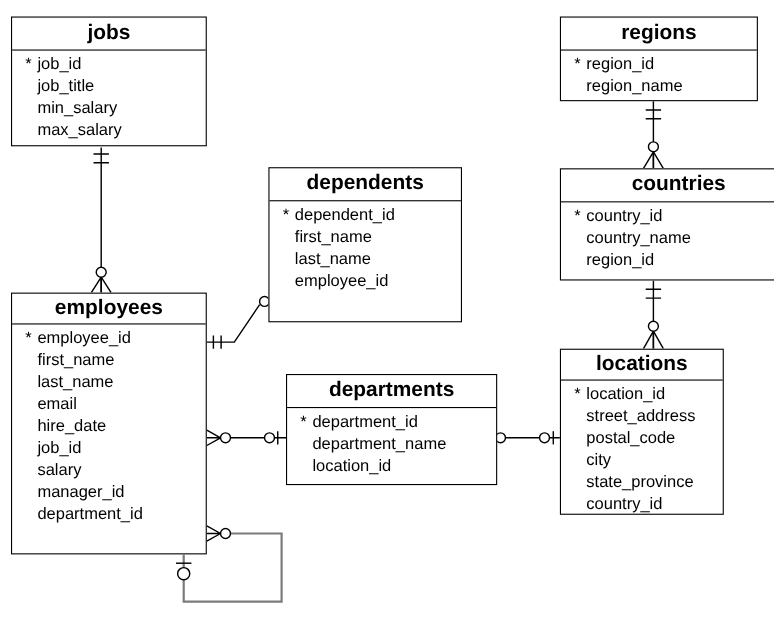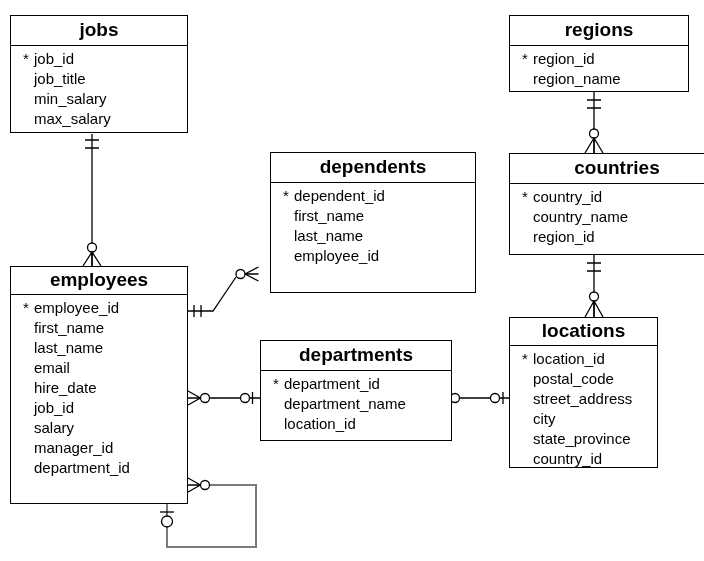--- a/index.html
+++ b/index.html
@@ -112,21 +112,21 @@
   </div>
 
   <div class="tbl" style="left:509px;top:15px;width:180px;height:77px">
     <div class="hd" style="height:30px;line-height:28px">regions</div>
     <div class="fl">
       <div class="fr"><span class="pk">*</span><span>region_id</span></div>
       <div class="fr"><span class="pk"></span><span>region_name</span></div>
     </div>
   </div>
 
-  <div class="tbl" style="left:270px;top:152px;width:206px;height:141px">
+  <div class="tbl" style="left:244px;top:152px;width:176px;height:141px">
     <div class="hd" style="height:30px;line-height:28px">dependents</div>
     <div class="fl">
       <div class="fr"><span class="pk">*</span><span>dependent_id</span></div>
       <div class="fr"><span class="pk"></span><span>first_name</span></div>
       <div class="fr"><span class="pk"></span><span>last_name</span></div>
       <div class="fr"><span class="pk"></span><span>employee_id</span></div>
     </div>
   </div>
 
   <div class="tbl" style="left:509px;top:153px;width:216px;height:102px">
@@ -159,21 +159,21 @@
       <div class="fr"><span class="pk">*</span><span>department_id</span></div>
       <div class="fr"><span class="pk"></span><span>department_name</span></div>
       <div class="fr"><span class="pk"></span><span>location_id</span></div>
     </div>
   </div>
 
   <div class="tbl" style="left:509px;top:317px;width:149px;height:151px">
     <div class="hd" style="height:28px;line-height:26px">locations</div>
     <div class="fl">
       <div class="fr"><span class="pk">*</span><span>location_id</span></div>
+      <div class="fr"><span class="pk"></span><span>street_address</span></div>
       <div class="fr"><span class="pk"></span><span>postal_code</span></div>
-      <div class="fr"><span class="pk"></span><span>street_address</span></div>
       <div class="fr"><span class="pk"></span><span>city</span></div>
       <div class="fr"><span class="pk"></span><span>state_province</span></div>
       <div class="fr"><span class="pk"></span><span>country_id</span></div>
     </div>
   </div>
 
 </div>
 
 </body></html>

